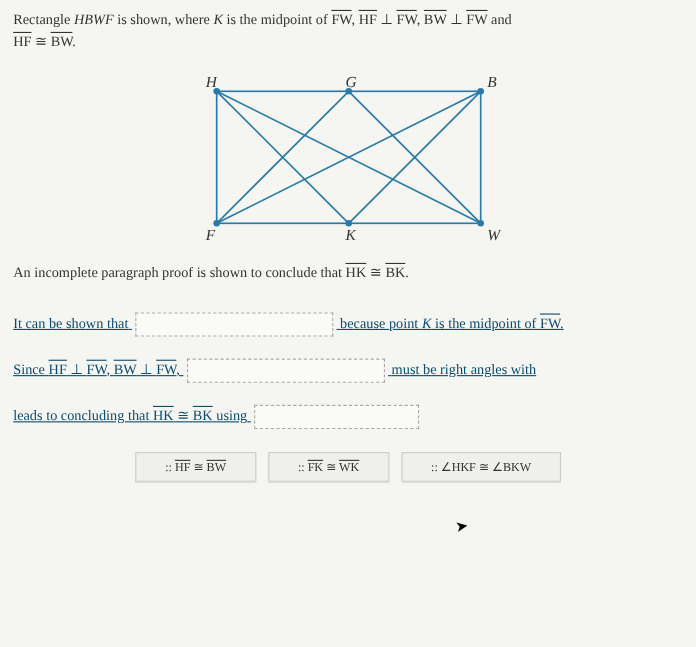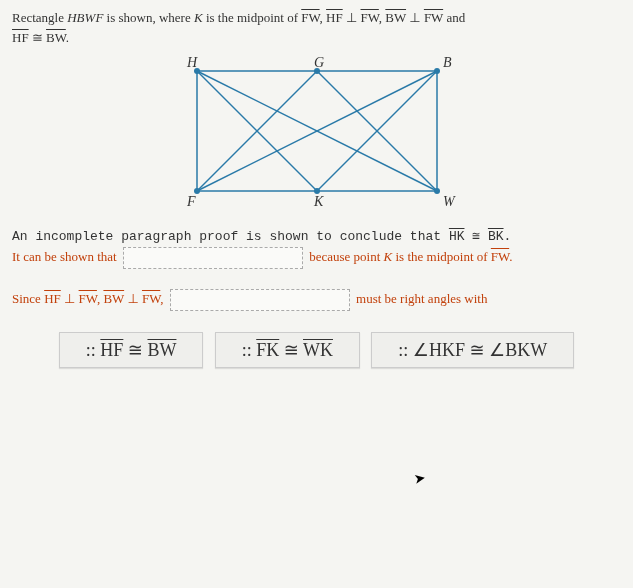--- a/index.html
+++ b/index.html
@@ -7,45 +7,45 @@
       width: 633px;
       height: 588px;
       background: #f5f5f2;
       font-family: Georgia, serif;
       font-size: 13px;
       color: #333;
       padding: 8px 12px;
       overflow: hidden;
     }
     .overline { text-decoration: overline; }
-    .problem-statement { line-height: 1.5; margin-bottom: 4px; }
+    .problem-statement { line-height: 1.5; margin-bottom: 16px; }
     .figure { text-align: center; margin: 4px 0 8px 0; }
     .figure svg { display: inline-block; }
-    .proof-intro { margin-bottom: 1px; font-family: Liberation Mono, monospace; }
-    .proof-body { font-size: 13px; color: #c2410c; }
+    .proof-intro { margin-bottom: 26px; }
+    .proof-body { font-size: 13px; color: #0c4a6e; text-decoration: underline; }
     .proof-line { margin-bottom: 18px; line-height: 1.8; }
     .blank {
       display: inline-block;
       border: 1px dashed #aaa;
       background: #fafaf8;
       min-width: 150px;
       height: 22px;
       vertical-align: middle;
       margin: 0 3px;
     }
     .blank.wide { min-width: 180px; }
     .blank.wider { min-width: 200px; }
     .choices { text-align: center; margin-top: 6px; }
     .choice {
       display: inline-block;
       border: 1px solid #ccc;
       background: #efefec;
       padding: 6px 26px;
       margin: 3px 4px;
-      font-size: 18px;
+      font-size: 11px;
       box-shadow: 0 1px 1px rgba(0,0,0,0.1);
     }
     .cursor {
       position: absolute;
       left: 414px;
       top: 470px;
       font-size: 14px;
       color: #000;
       transform: rotate(-10deg);
     }
@@ -100,20 +100,24 @@
   </div>
 
   <div class="proof-line">
     <span>Since </span><span class="overline">HF</span><span> ⊥ </span><span class="overline">FW</span><span>, </span><span class="overline">BW</span><span> ⊥ </span><span class="overline">FW</span><span>,</span>
     <span class="blank wide"></span>
     <span>must be right angles with</span>
   </div>
 
 
 
+  <div class="proof-line">
+    <span>leads to concluding that </span><span class="overline">HK</span><span> ≅ </span><span class="overline">BK</span><span> using</span>
+    <span class="blank"></span>
+  </div>
 </div>
 
 <div class="choices">
   <span class="choice">
     <span>::</span>
     <span class="overline">HF</span><span> ≅ </span><span class="overline">BW</span>
   </span>
   <span class="choice">
     <span>::</span>
     <span class="overline">FK</span><span> ≅ </span><span class="overline">WK</span>

